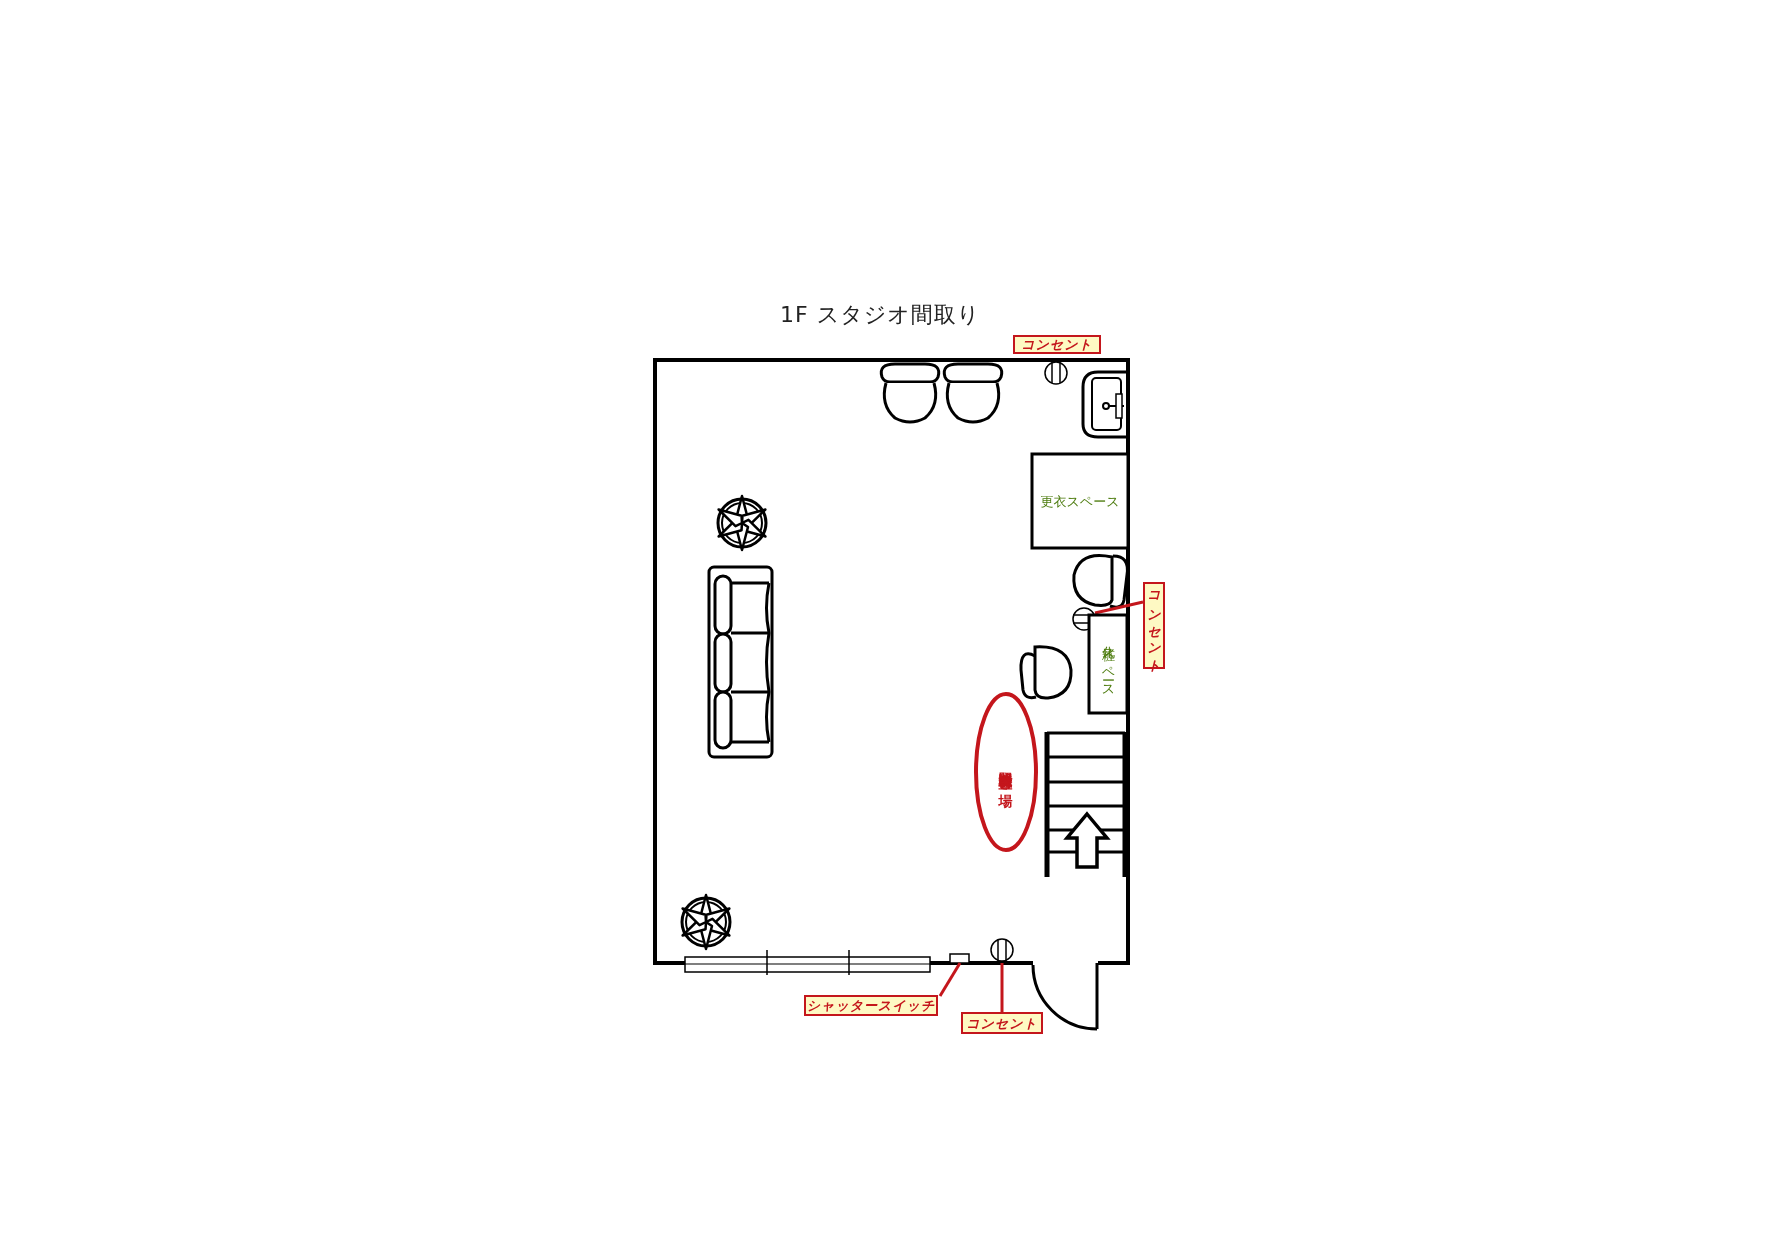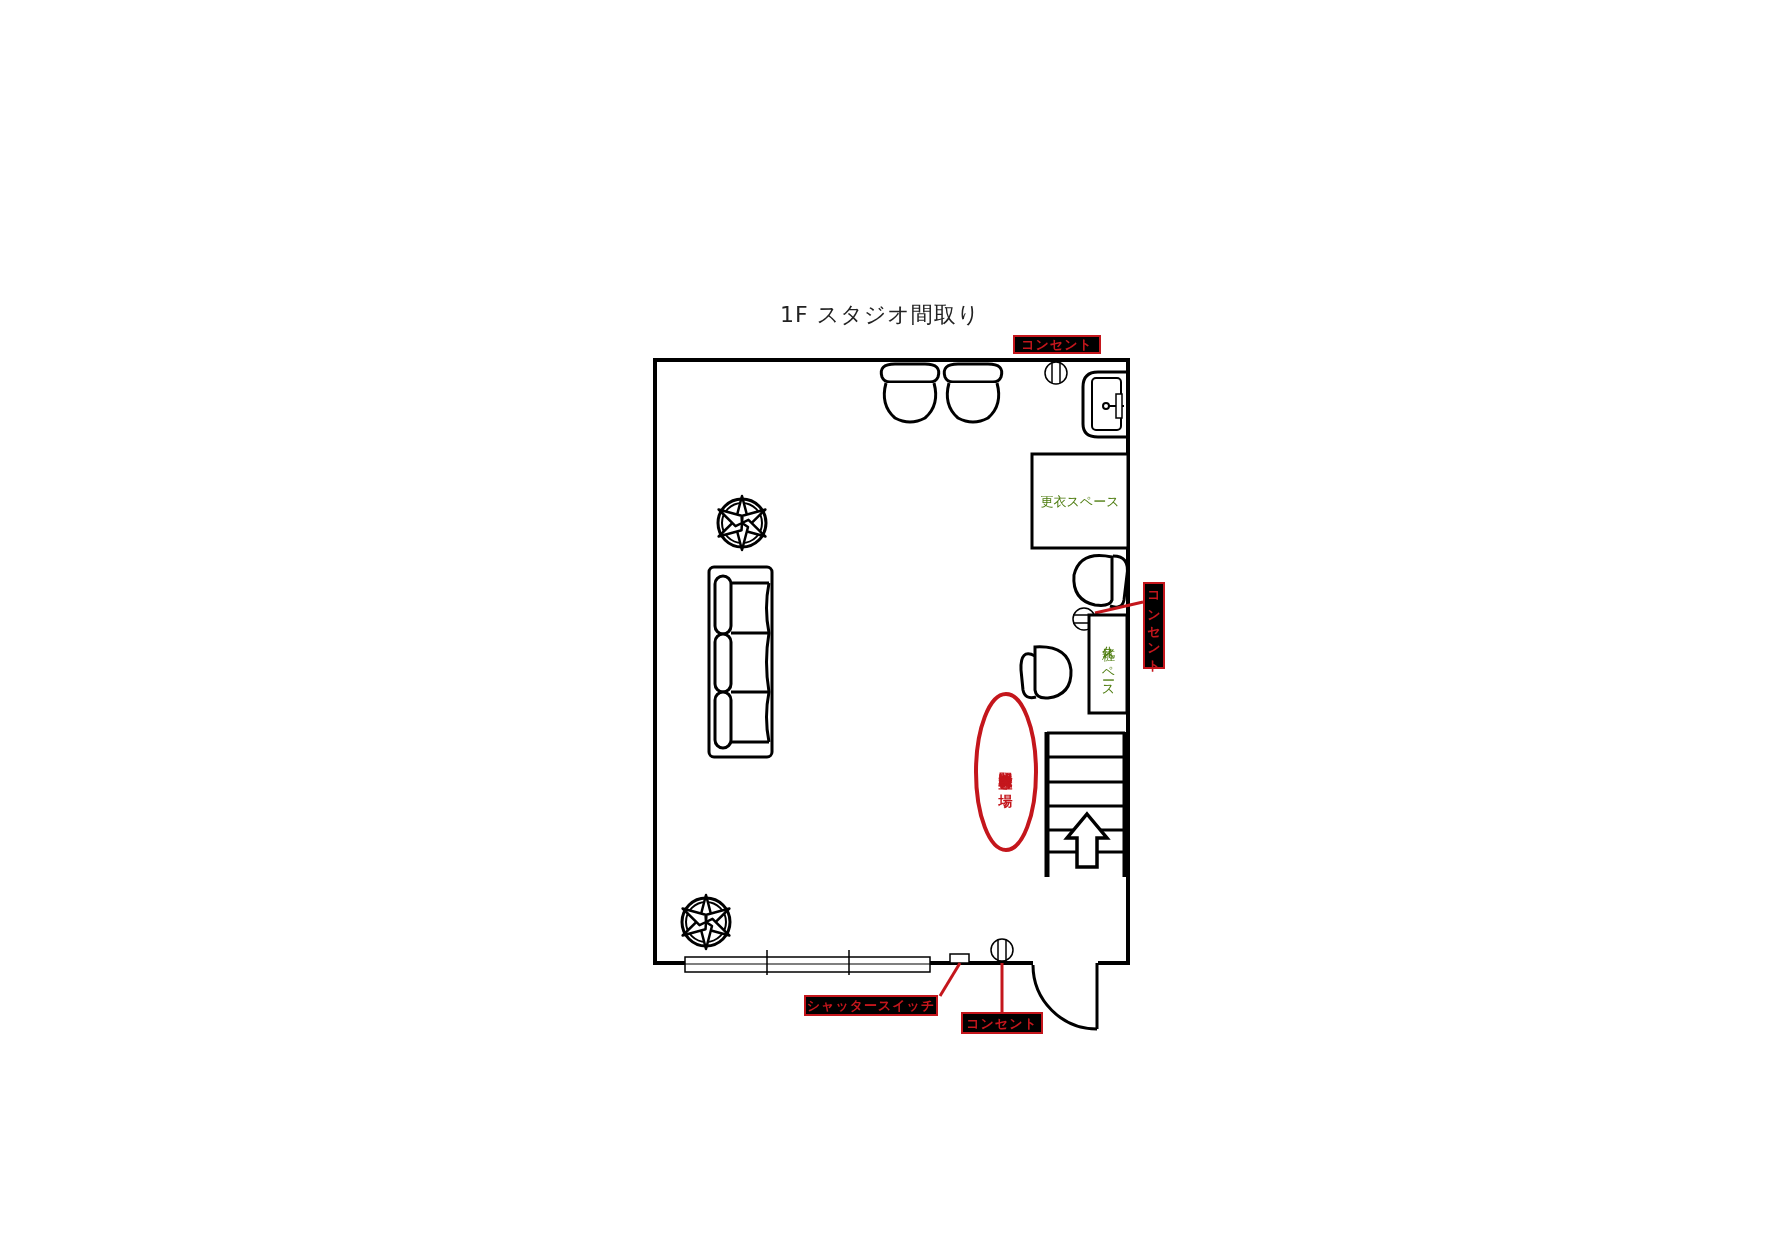--- a/index.html
+++ b/index.html
@@ -28,30 +28,31 @@
   svg.plan {
     position: absolute;
     left: 0;
     top: 0;
   }
   .lbl {
     position: absolute;
     box-sizing: border-box;
     border: 2px solid #c4161c;
     color: #c4161c;
-    background: #000000;
+    background: #fef9c3;
     font-size: 13px;
     font-weight: bold;
     line-height: 1;
     text-align: center;
     display: flex;
     align-items: center;
     justify-content: center;
     white-space: nowrap;
     letter-spacing: 1px;
+    font-style: italic;
   }
   .lbl.vert {
     writing-mode: vertical-rl;
     letter-spacing: 2px;
   }
   .room-text {
     position: absolute;
     color: #4d7c0f;
     font-size: 13px;
     white-space: nowrap;

